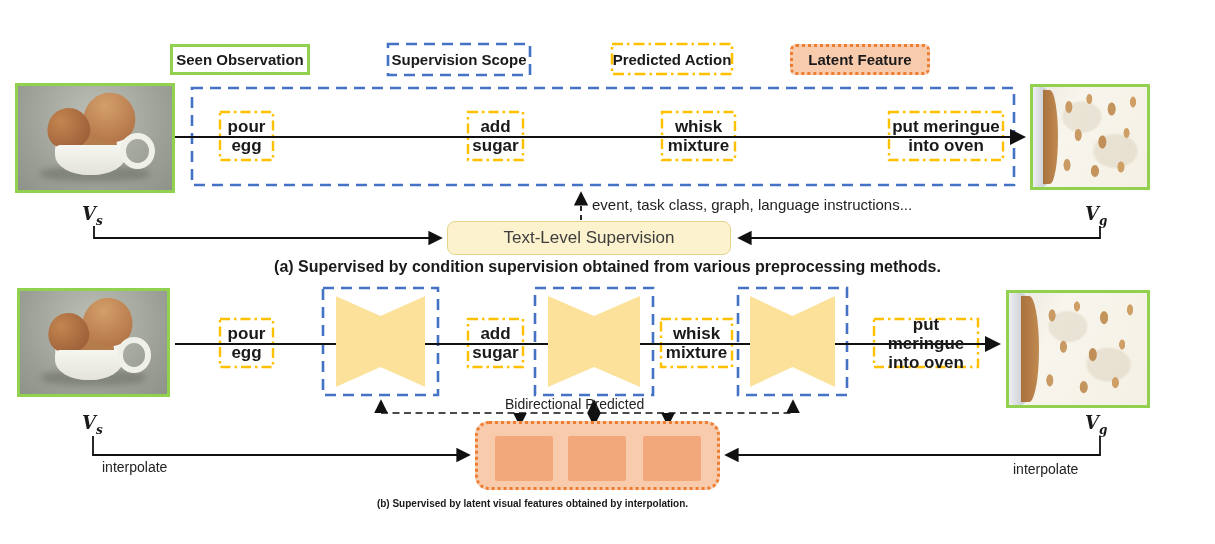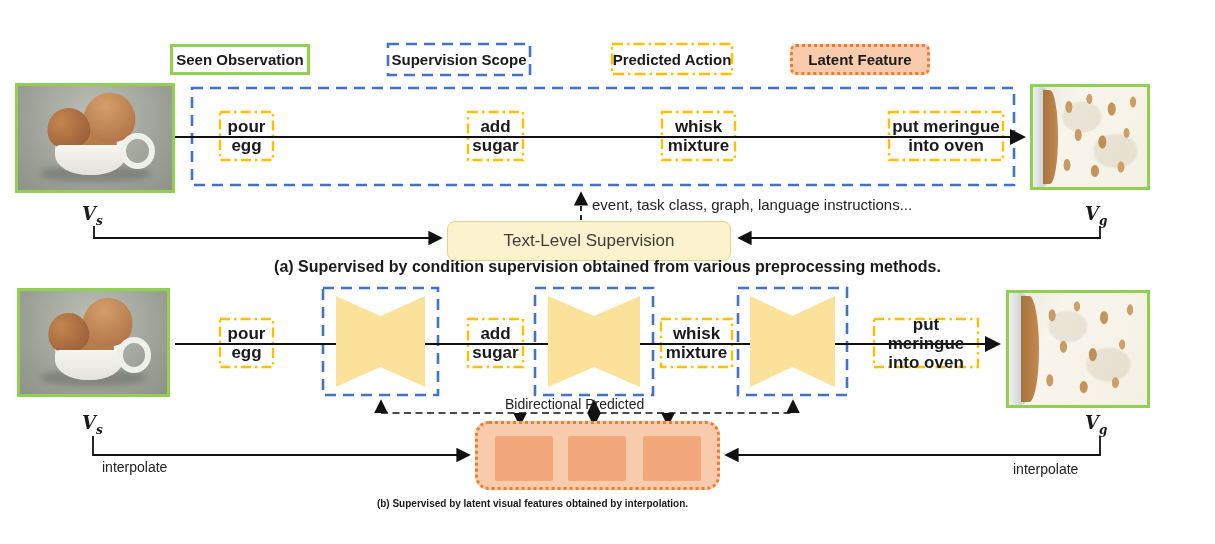--- a/index.html
+++ b/index.html
@@ -169,21 +169,21 @@
 
   <div class="abs z3 vlabel" style="left:82px;top:203px;">
     <span>V</span><sub>s</sub>
   </div>
   <div class="abs z3 vlabel" style="left:1085px;top:203px;">
     <span>V</span><sub>g</sub>
   </div>
 
   <div class="abs z3 plain" style="left:592px;top:196px;font-size:15px;">event, task class, graph, language instructions...</div>
 
-  <div class="abs z2 supervision-pill" style="left:447px;top:221px;width:284px;height:40px;">
+  <div class="abs z2 supervision-pill" style="left:447px;top:221px;width:284px;height:34px;">
     <span>Text-Level Supervision</span>
   </div>
 
   <div class="abs z3 caption" style="left:0;top:258px;width:1215px;font-size:16px;">(a) Supervised by condition supervision obtained from various preprocessing methods.</div>
 
   <div class="abs z2 photo photo-eggs" style="left:17px;top:288px;width:153px;height:109px;">
     <div class="pe cup-shadow"></div>
     <div class="pe cup-body"></div>
     <div class="pe egg egg3"></div>
     <div class="pe egg egg1"></div>

